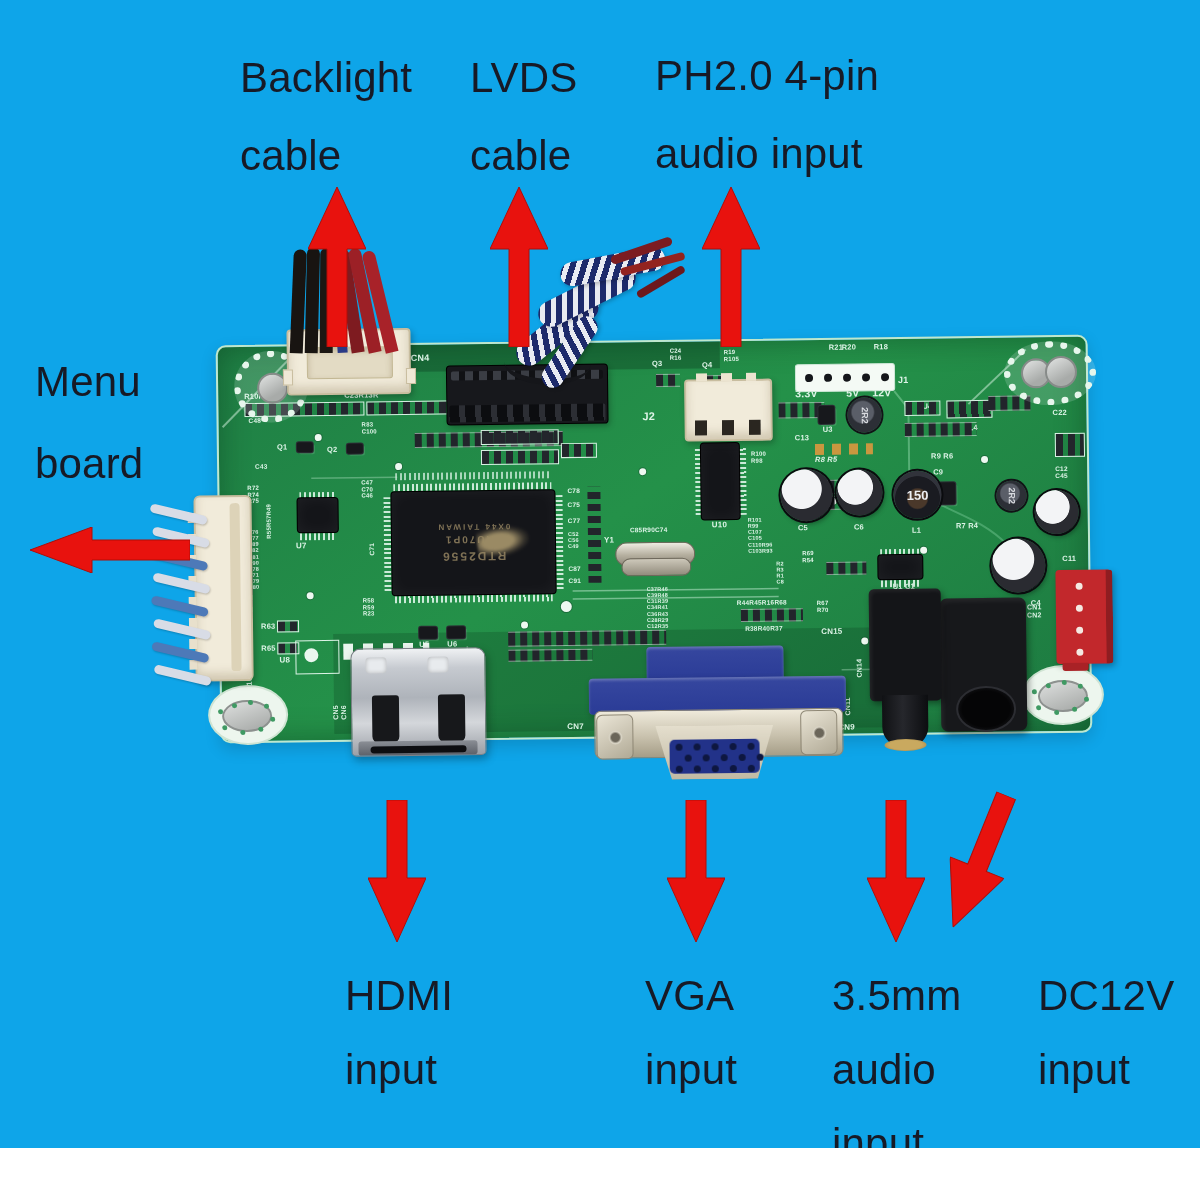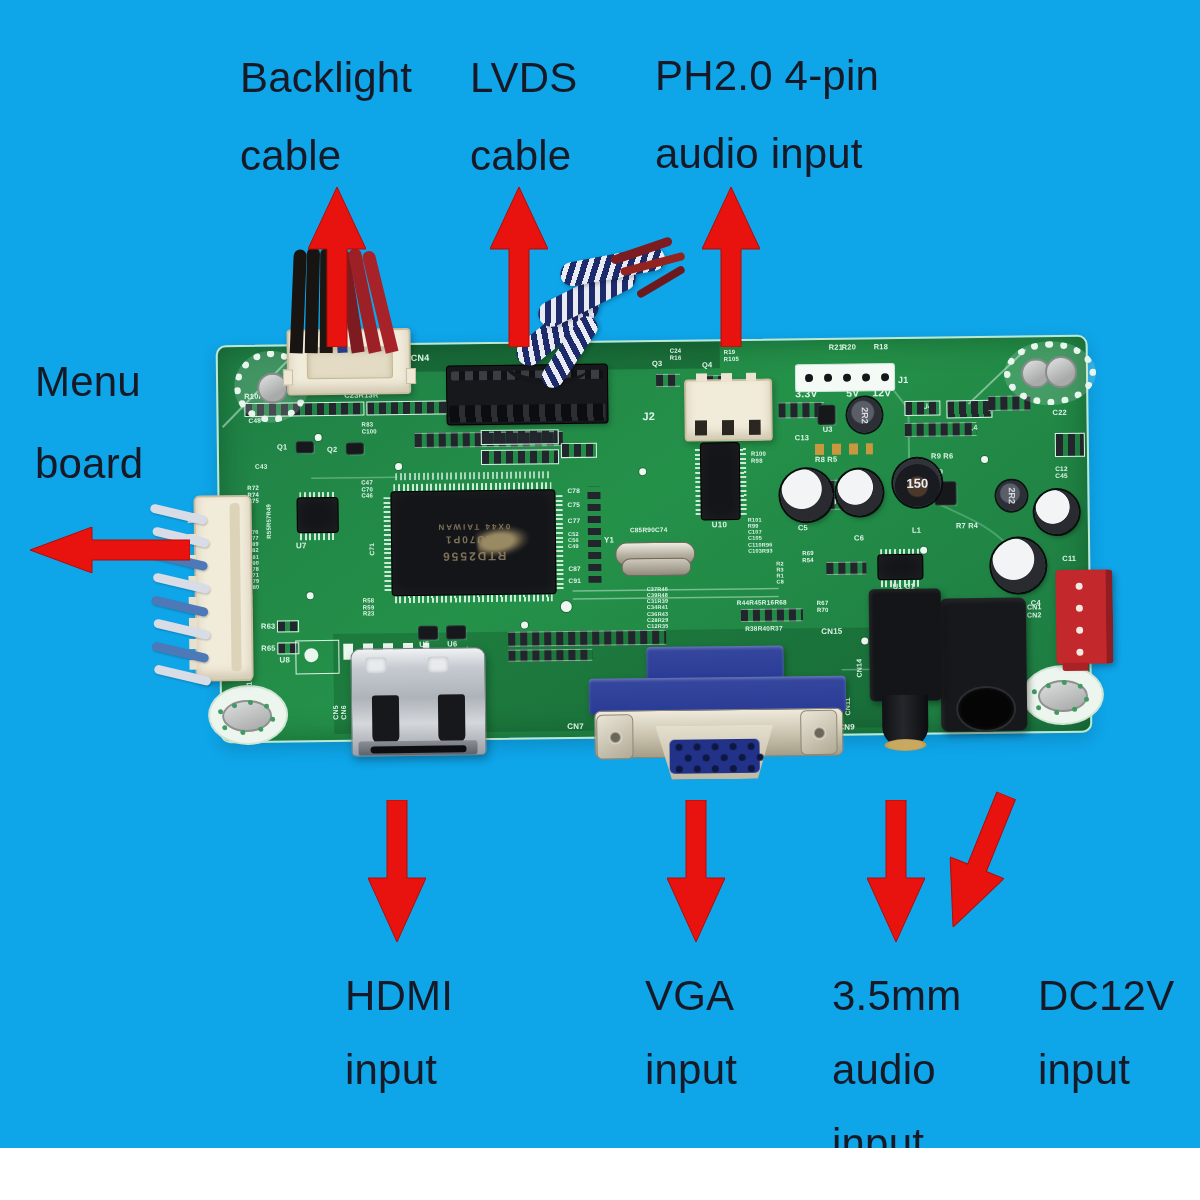--- a/index.html
+++ b/index.html
@@ -201,21 +201,21 @@
     <div class="pinfr-v" style="left:520px;top:106px;height:68px"></div>
     <div class="bigchip" style="left:658px;top:216px;width:44px;height:24px"></div>
     <div class="pinfr-h" style="left:660px;top:210px;width:40px"></div>
     <div class="pinfr-h" style="left:660px;top:241px;width:40px"></div>
 
     <div class="xtal" style="left:395px;top:200px;width:78px;height:22px"></div>
     <div class="xtal" style="left:401px;top:216px;width:68px;height:16px;background:linear-gradient(180deg,#cdc8ba,#928c7d)"></div>
 
     <div class="cap" style="left:561px;top:129px;width:52px;height:52px"></div>
     <div class="cap" style="left:617px;top:130px;width:46px;height:46px"></div>
-    <div class="coil150" style="left:674px;top:120px;width:48px;height:48px">
+    <div class="coil150" style="left:674px;top:132px;width:48px;height:48px">
         <span>150</span>
       </div>
     <div class="coil2r2" style="left:629px;top:58px;width:34px;height:35px">
         <span>2R2</span>
       </div>
     <div class="coil2r2" style="left:777px;top:143px;width:30px;height:30px">
         <span>2R2</span>
       </div>
     <div class="cap" style="left:815px;top:153px;width:44px;height:44px"></div>
     <div class="cap" style="left:771px;top:201px;width:54px;height:54px"></div>
@@ -329,21 +329,21 @@
       <div class="sk" style="left: 577px; top: 48px; font-size: 10.5px;">3.3V</div>
       <div class="sk" style="left: 628px; top: 48px; font-size: 10.5px;">5V</div>
       <div class="sk" style="left: 654px; top: 48px; font-size: 10.5px;">12V</div>
       <div class="sk" style="left: 576px; top: 94px;">C13</div>
       <div class="sk" style="left: 604px; top: 86px;">U3</div>
       <div class="sk" style="left: 704px; top: 64px;">U4</div>
       <div class="sk" style="left: 750px; top: 86px;">L4</div>
       <div class="sk" style="left: 834px; top: 72px;">C22</div>
       <div class="sk" style="left: 532px; top: 110px; font-size: 6px;">R100
 R98</div>
-      <div class="sk" style="left: 596px; top: 116px;">R8 R5</div>
+      <div class="sk" style="left: 596px; top: 116px; font-style: italic;">R8 R5</div>
       <div class="sk" style="left: 712px; top: 114px;">R9 R6</div>
       <div class="sk" style="left: 714px; top: 130px;">C9</div>
       <div class="sk" style="left: 492px; top: 180px; font-size: 8px;">U10</div>
       <div class="sk" style="left: 528px; top: 176px; font-size: 5.5px;">R101
 R99
 C107
 C105
 C110R96
 C103R93</div>
       <div class="sk" style="left: 410px; top: 184px; font-size: 6.5px;">C85R90C74</div>
@@ -404,21 +404,21 @@
       <div class="sk" style="left: 622px; top: 376px; font-size: 7px; transform: rotate(-90deg);">CN11</div>
       <div class="sk" style="left: 616px; top: 384px; font-size: 8px;">CN9</div>
       <div class="sk" style="left: 672px; top: 244px; font-size: 7.5px;">U1 C1</div>
       <div class="sk" style="left: 556px; top: 220px; font-size: 5.5px;">R2
 R3
 R1
 C8</div>
       <div class="sk" style="left: 582px; top: 210px; font-size: 6px;">R69
 R54</div>
       <div class="sk" style="left: 578px; top: 184px;">C5</div>
-      <div class="sk" style="left: 634px; top: 195px;">C6</div>
+      <div class="sk" style="left: 634px; top: 184px;">C6</div>
       <div class="sk" style="left: 692px; top: 188px;">L1</div>
       <div class="sk" style="left: 736px; top: 184px;">R7 R4</div>
       <div class="sk" style="left: 772px; top: 184px; margin-top: 32px;">L2</div>
       <div class="sk" style="left: 810px; top: 262px;">C4</div>
       <div class="sk" style="left: 842px; top: 218px;">C11</div>
       <div class="sk" style="left: 836px; top: 128px; font-size: 6.5px;">C12
 C45</div>
       <div class="sk" style="left: 806px; top: 266px; font-size: 7px;">CN1
 CN2</div>
       <div class="sk" style="left: 30px; top: 70px; font-size: 6.5px;">C48</div>

